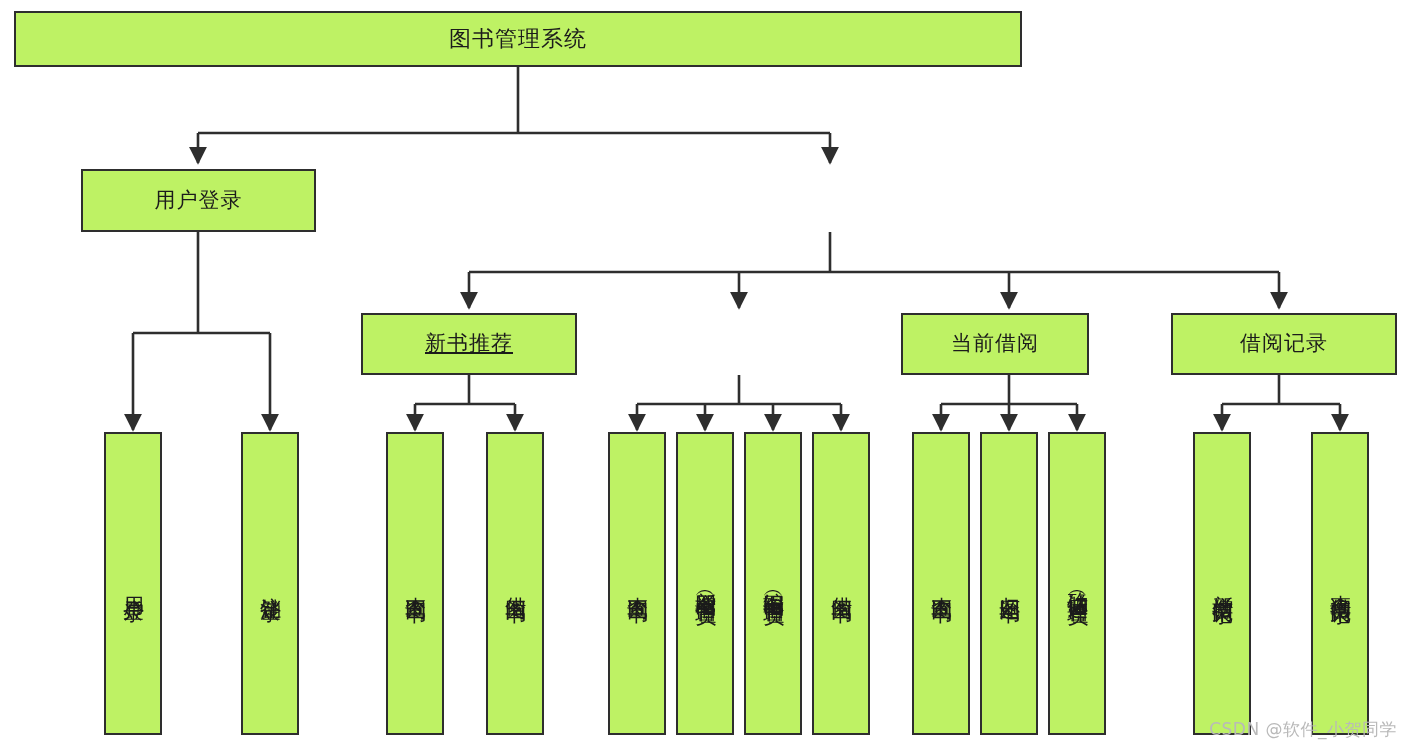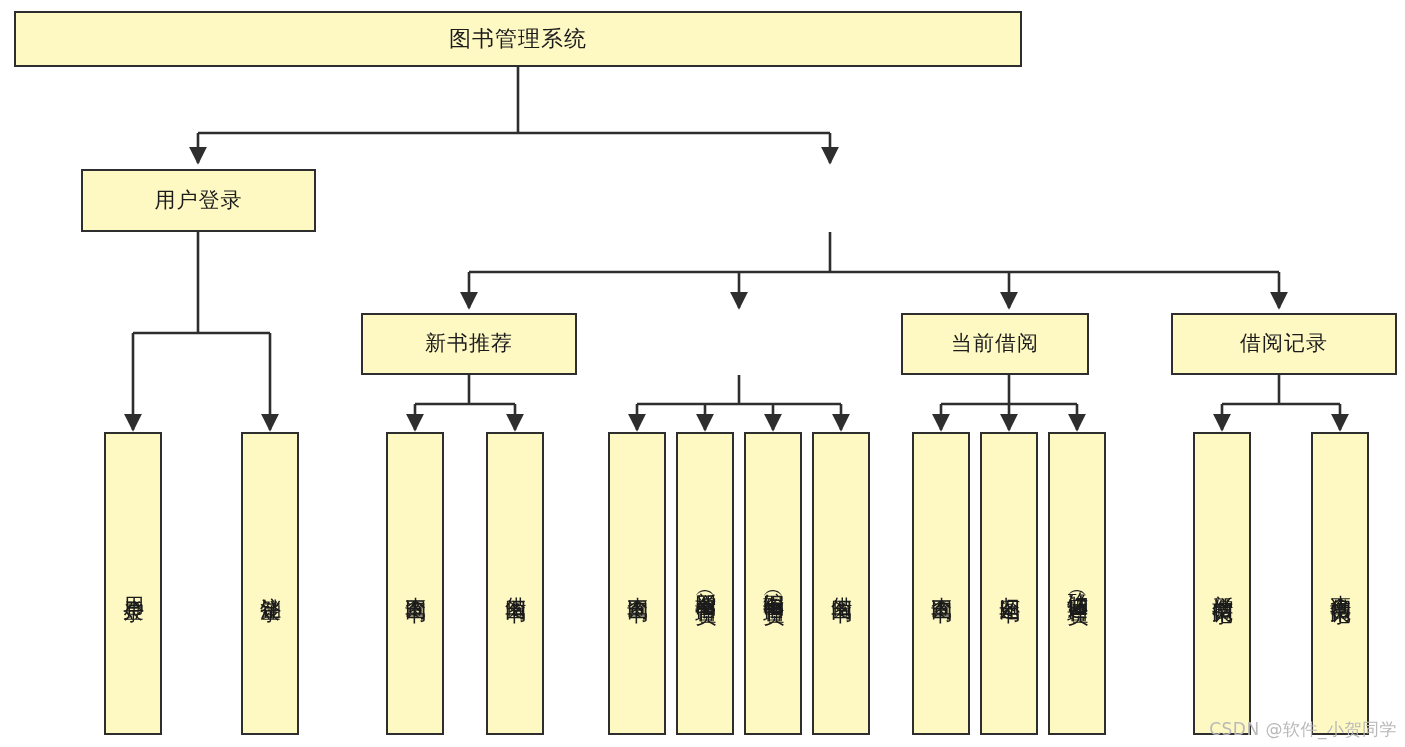--- a/index.html
+++ b/index.html
@@ -22,21 +22,21 @@
     position: absolute;
     left: 0;
     top: 0;
     width: 1405px;
     height: 747px;
   }
   .node {
     position: absolute;
     box-sizing: border-box;
     border: 2px solid #2e2e2e;
-    background: #fef9c3;
+    background: #bef264;
     display: flex;
     align-items: center;
     justify-content: center;
     color: #1b1b1b;
     z-index: 2;
   }
   .node.h {
     font-size: 21px;
     line-height: 1.1;
     letter-spacing: 1px;
@@ -126,21 +126,21 @@
   </svg>
 
   <div class="node h root" style="left:14px; top:11px; width:1008px; height:56px;">
     <span>图书管理系统</span>
   </div>
 
   <div class="node h" style="left:81px; top:169px; width:235px; height:63px;">
     <span>用户登录</span>
   </div>
 
-  <div class="node h" style="left:361px; top:313px; width:216px; height:62px;">
+  <div class="node h" style="left:361px; top:313px; width:216px; height:62px;text-decoration:underline;">
     <span>新书推荐</span>
   </div>
   <div class="node h" style="left:901px; top:313px; width:188px; height:62px;">
     <span>当前借阅</span>
   </div>
   <div class="node h" style="left:1171px; top:313px; width:226px; height:62px;">
     <span>借阅记录</span>
   </div>
 
   <div class="node v" style="left:104px; top:432px; width:58px; height:303px;">

